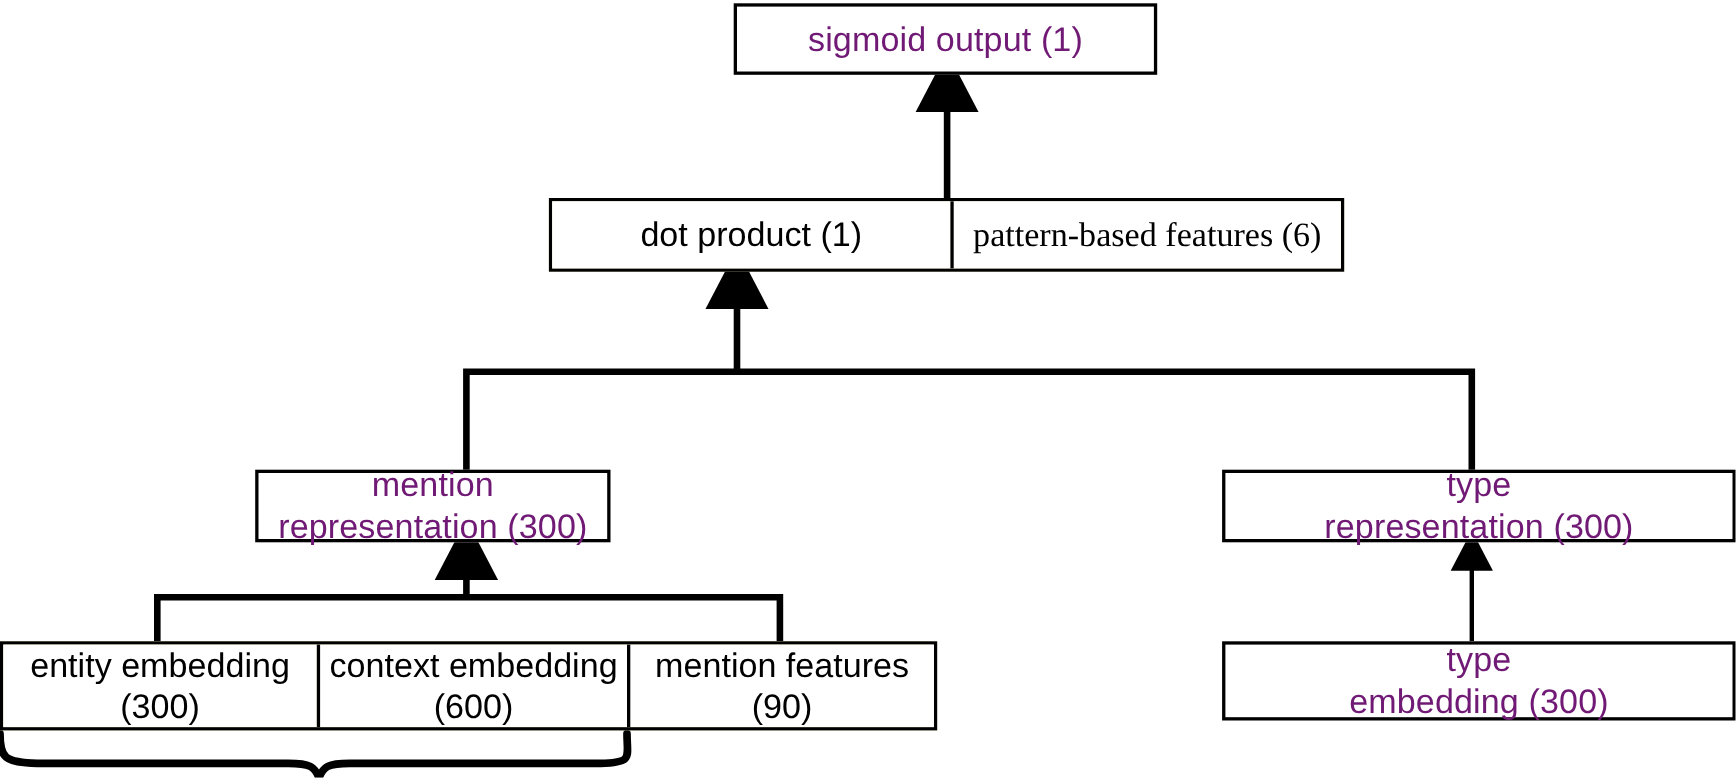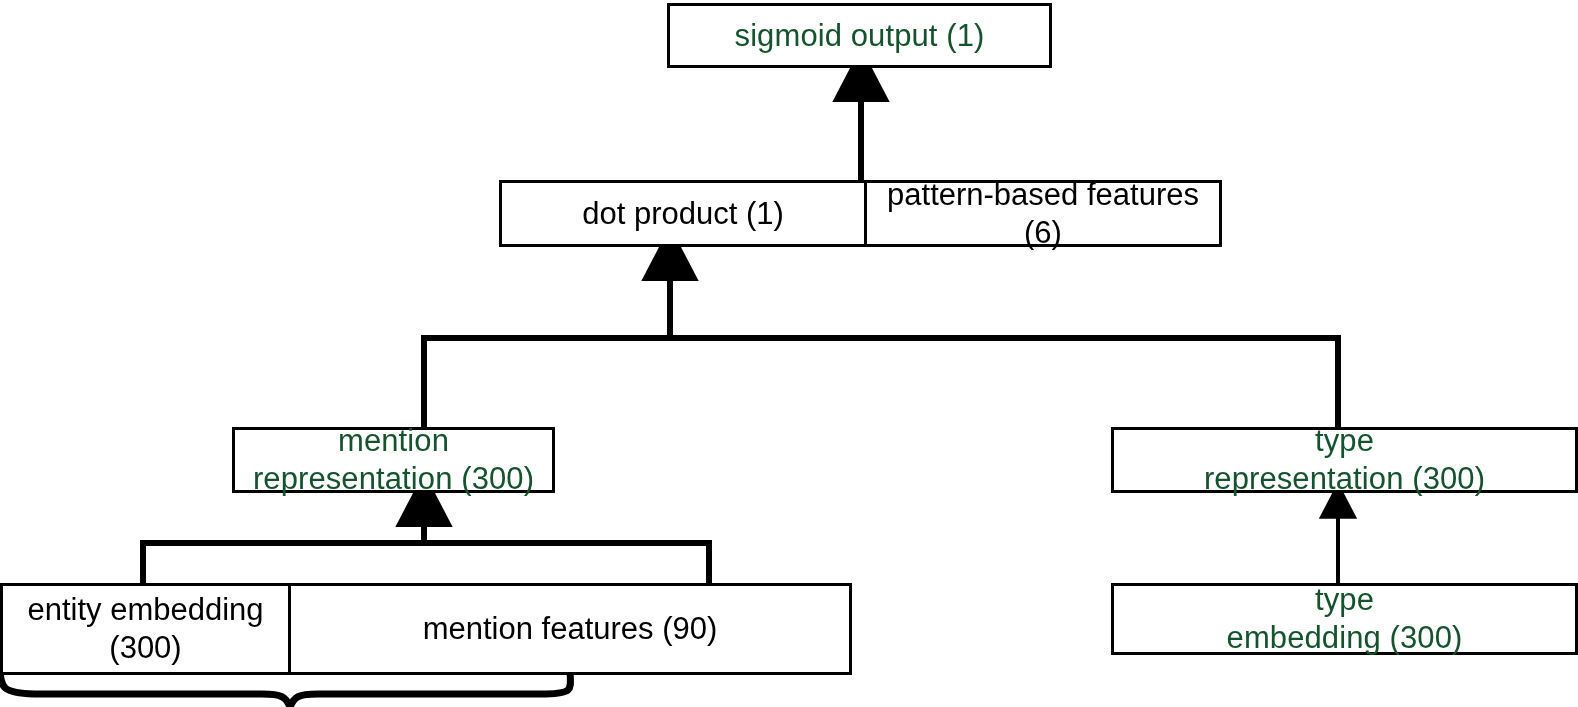--- a/index.html
+++ b/index.html
@@ -21,21 +21,21 @@
     position: absolute;
     box-sizing: border-box;
     border: 3px solid #000000;
     background: #ffffff;
     display: flex;
     align-items: center;
     justify-content: center;
     text-align: center;
     font-size: 31px;
     line-height: 1.22;
-    color: #14532d;
+    color: #701a75;
     letter-spacing: 0.1px;
     z-index: 3;
   }
   .node .lbl {
     display: block;
     padding: 0 6px;
     white-space: pre-line;
   }
   
   .group {
@@ -101,40 +101,44 @@
   </svg>
 
   <div class="node" style="left:667px; top:3px; width:385px; height:65px;">
     <span class="lbl">sigmoid output (1)</span>
   </div>
 
   <div class="group" style="left:499px; top:180px; width:723px; height:67px;">
     <div class="cell" style="width:362px;">
       <span class="lbl">dot product (1)</span>
     </div>
-    <div class="cell" style="flex:1;">
+    <div class="cell" style="flex:1;font-family:Liberation Serif, serif;">
       <span class="lbl">pattern-based features
 (6)</span>
     </div>
   </div>
 
   <div class="node" style="left:232px; top:427px; width:323px; height:66px;">
     <span class="lbl">mention
 representation (300)</span>
   </div>
 
   <div class="node" style="left:1111px; top:427px; width:467px; height:66px;">
     <span class="lbl">type
 representation (300)</span>
   </div>
 
-  <div class="group" style="left:0px; top:583px; width:852px; height:92px;">
+  <div class="group" style="left:0px; top:583px; width:852px; height:81px;">
     <div class="cell" style="width:285px;">
       <span class="lbl">entity
 embedding  (300)</span>
+    </div>
+    <div class="cell" style="width:282px;">
+      <span class="lbl">context embedding
+(600)</span>
     </div>
     <div class="cell" style="flex:1;">
       <span class="lbl">mention
 features (90)</span>
     </div>
   </div>
 
   <div class="node" style="left:1111px; top:583px; width:467px; height:72px;">
     <span class="lbl">type
 embedding  (300)</span>

